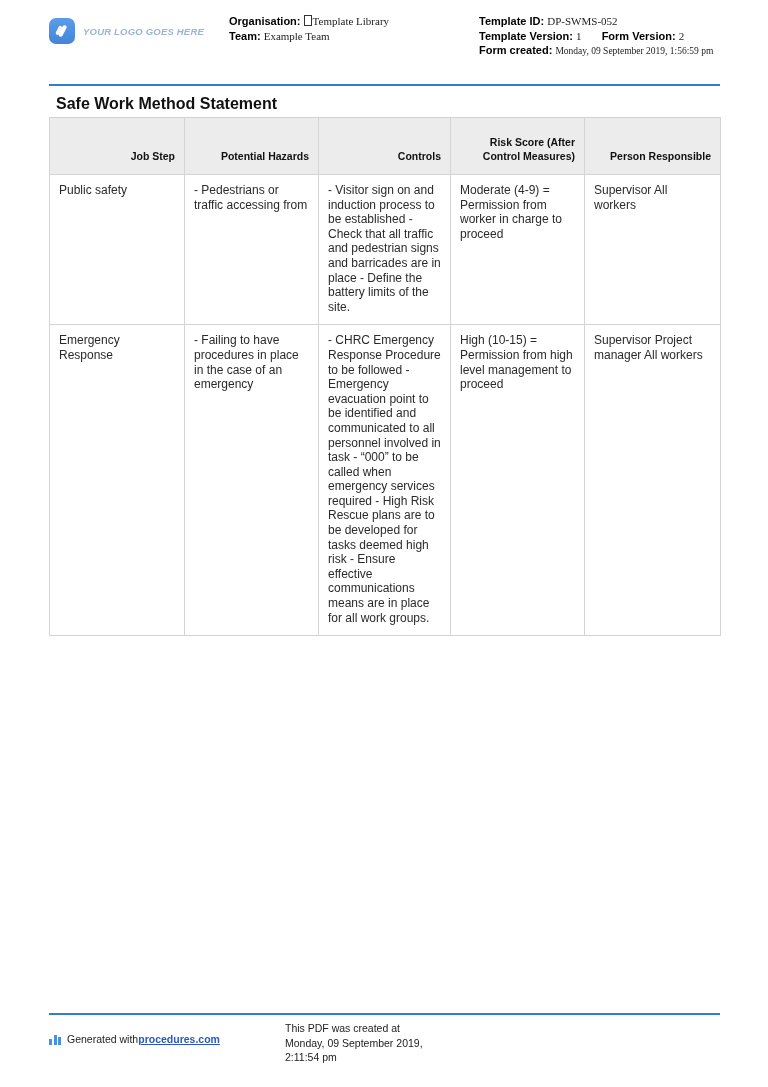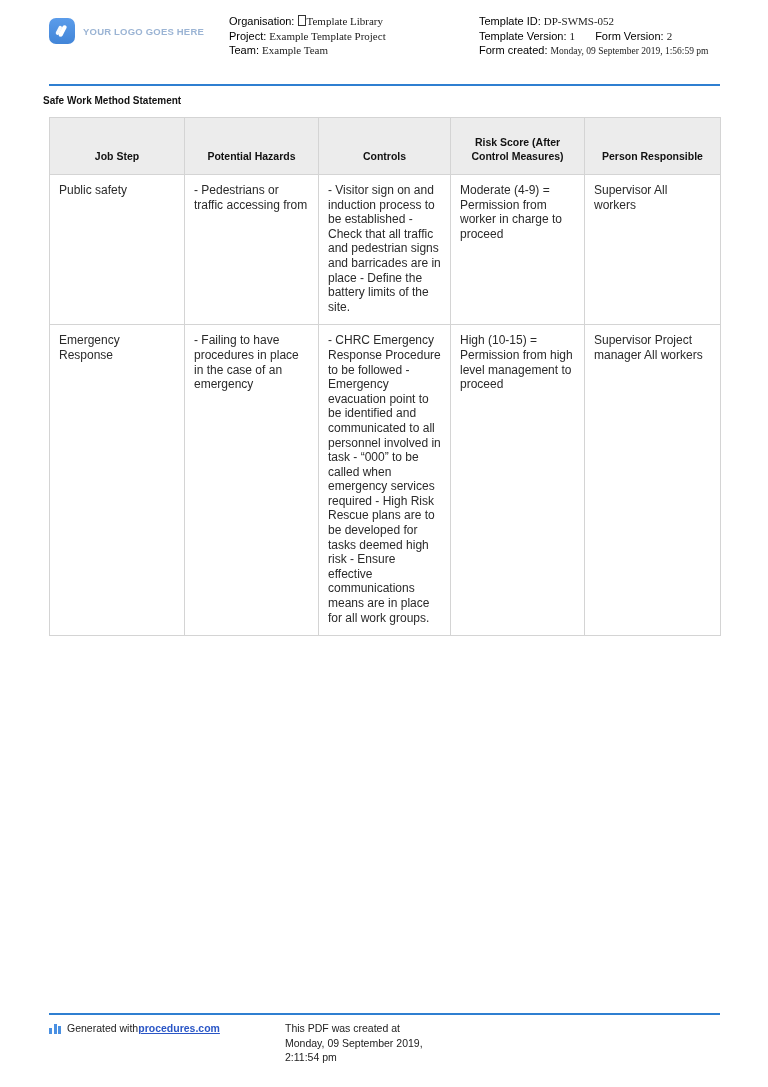--- a/index.html
+++ b/index.html
@@ -48,20 +48,21 @@
     background: linear-gradient(180deg, #5b9cea 0%, #4285d8 100%);
     display: flex;
     align-items: center;
     justify-content: center;
     flex: 0 0 26px;
   }
   .logo-mark svg { display: block; }
   .logo-text {
     margin-left: 8px;
     font-size: 9.5px;
+    font-style: italic;
     font-weight: bold;
     letter-spacing: 0.2px;
     color: #9bb4d4;
     white-space: nowrap;
   }
 
   .meta-col {
     font-size: 11px;
     line-height: 14.5px;
     margin-left: 16px;
@@ -70,21 +71,21 @@
     flex: 0 0 234px;
     margin-left: 0px;
   }
   .meta-col.right {
     flex: 1 1 auto;
   }
   .meta-line {
     white-space: normal;
   }
   .meta-label {
-    font-weight: normal;
+    font-weight: bold;
     color: #000;
   }
   .meta-value {
     color: #222;
     font-family: Liberation Serif, serif;
   }
   .meta-value.small {
     font-size: 9.5px;
   }
   .tofu {
@@ -103,22 +104,22 @@
     left: 49px;
     right: 48px;
     height: 2px;
     background: #2f7fd1;
   }
 
   
   .doc-title {
     position: absolute;
     top: 95px;
-    left: 43px;
-    font-size: 10px;
+    left: 56px;
+    font-size: 16px;
     font-weight: bold;
     color: #111;
   }
 
   
   .table-wrap {
     position: absolute;
     top: 117px;
     left: 49px;
     width: 671px;
@@ -136,21 +137,21 @@
     line-height: 14.6px;
     color: #2a2a2a;
   }
   table.swms th {
     background: #ececec;
     font-weight: bold;
     color: #111;
     font-size: 10.5px;
     height: 38px;
     vertical-align: bottom;
-    text-align: center;
+    text-align: right;
   }
   col.c1 { width: 135px; }
   col.c2 { width: 134px; }
   col.c3 { width: 132px; }
   col.c4 { width: 134px; }
   col.c5 { width: 136px; }
 
   td.r1 { height: 126px; }
   td.r2 { height: 286px; }
 
@@ -173,20 +174,21 @@
     align-items: flex-start;
     padding-top: 9px;
     font-size: 10.5px;
     line-height: 14.5px;
     color: #222;
   }
   .footer-col-1 {
     flex: 0 0 236px;
     display: flex;
     align-items: center;
+    margin-top: 11px;
   }
   .footer-col-2 { flex: 0 0 232px; }
   .footer-col-3 { flex: 1 1 auto; }
   .bars-icon {
     display: inline-flex;
     align-items: flex-end;
     gap: 1.5px;
     height: 11px;
     margin-right: 6px;
   }
@@ -219,24 +221,20 @@
           <path d="M5.4 3.0c1.3-.5 2.6.4 2.6 1.8 0 .5-.2.9-.4 1.3L5.0 11.0c-.5.9-1.7 1.2-2.5.6-.8-.6-1.0-1.7-.5-2.5l2.5-4.9c.2-.5.5-1.0.9-1.2z" fill="#ffffff" opacity="0.95"></path>
         </svg>
       </span>
       <span class="logo-text">YOUR LOGO GOES HERE</span>
     </div>
 
     <div class="meta-col left">
       <div class="meta-line">
         <span class="meta-label">Organisation:</span>
         <span class="tofu"></span><span class="meta-value">Template Library</span>
-      </div>
-      <div class="meta-line">
-        <span class="meta-label">Project:</span>
-        <span class="meta-value">Example Template Project</span>
       </div>
       <div class="meta-line">
         <span class="meta-label">Team:</span>
         <span class="meta-value">Example Team</span>
       </div>
     </div>
 
     <div class="meta-col right">
       <div class="meta-line">
         <span class="meta-label">Template ID:</span>

